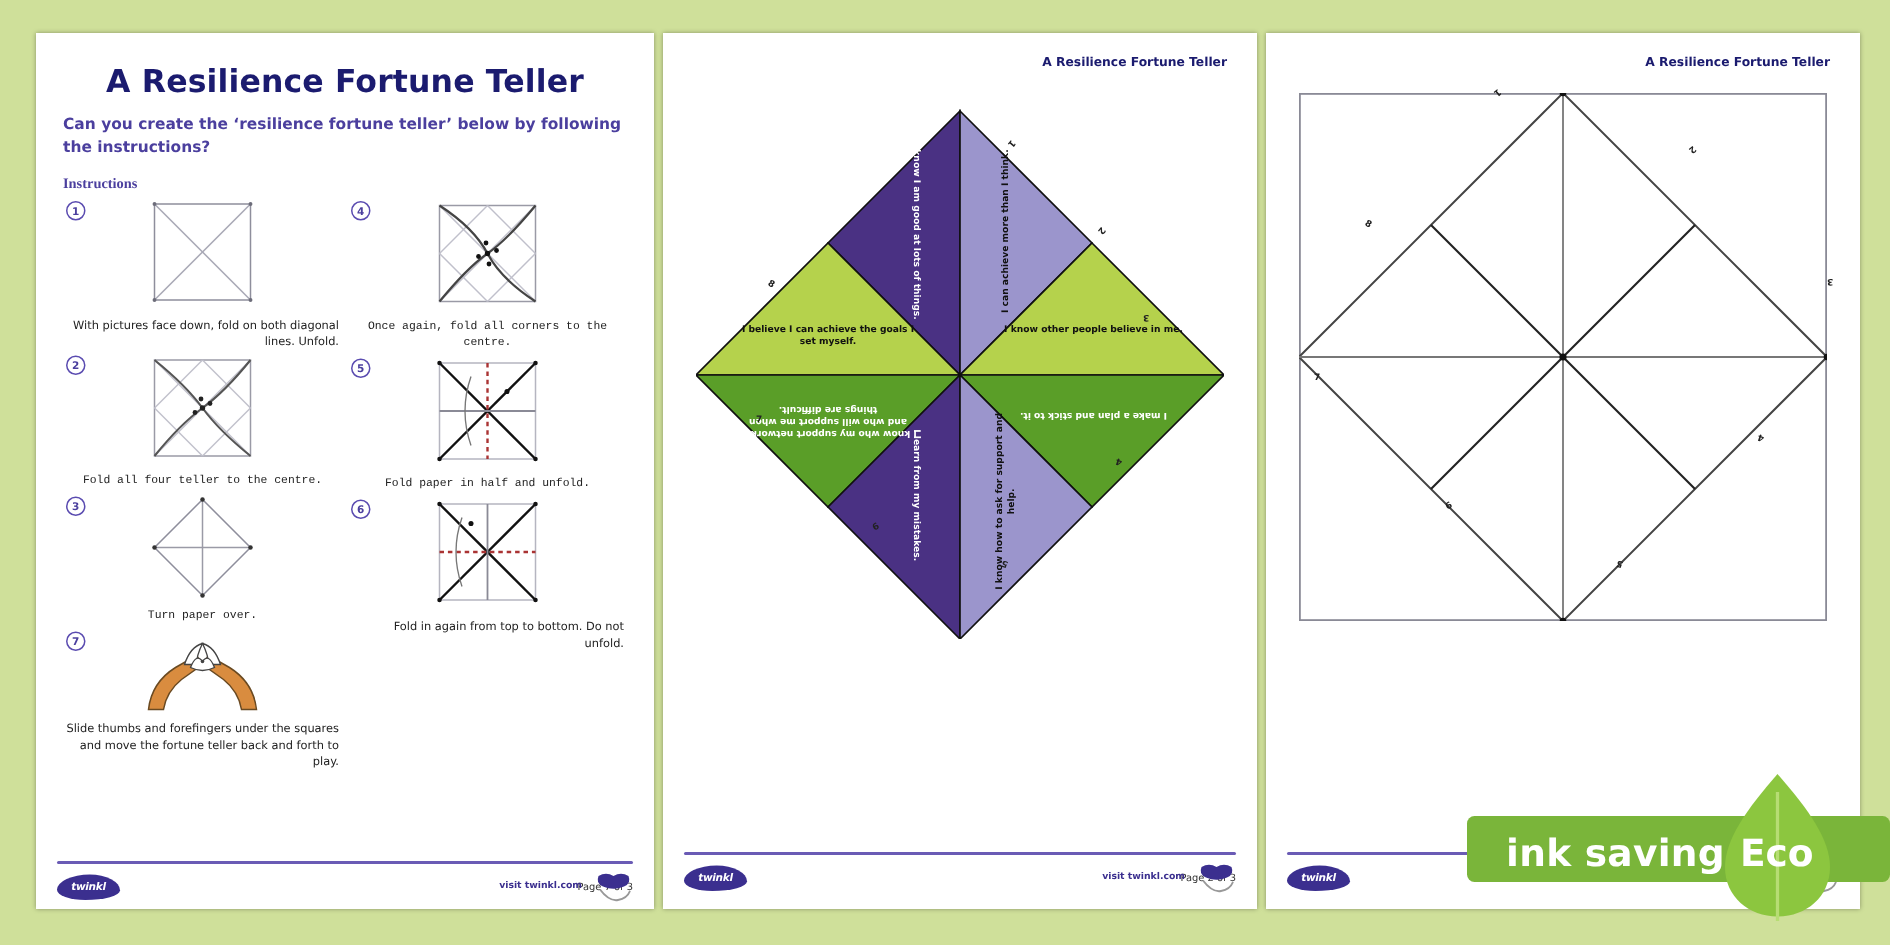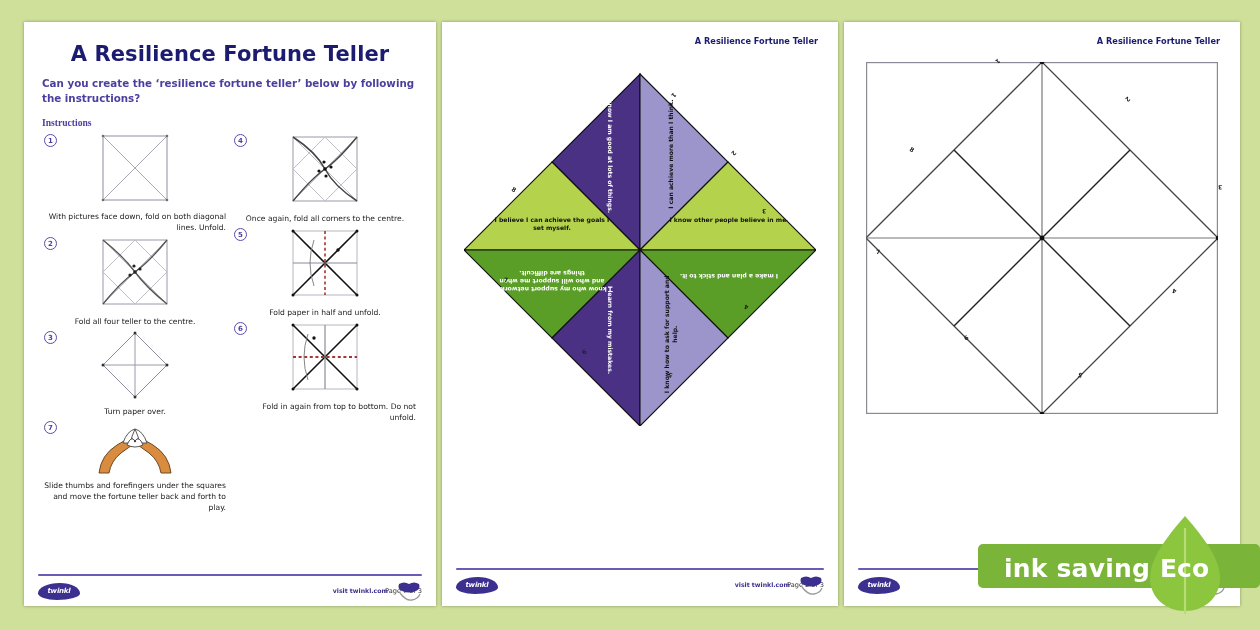--- a/index.html
+++ b/index.html
@@ -86,21 +86,21 @@
     display: block;
   }
   .step-cap {
     font-size: 7.6px;
     color: #222;
     line-height: 1.45;
     margin-top: 3px;
     padding: 0 4px;
     text-align: right;
   }
-  .step-cap.center { text-align: center; }
+  .step-cap.center { text-align: center; font-family: Liberation Mono, monospace; }
 
   
   .footer {
     position: absolute;
     left: 14px; right: 14px; bottom: 18px;
     height: 34px;
   }
   .footer-rule {
     height: 2.2px;
     background: #6a5bb5;

